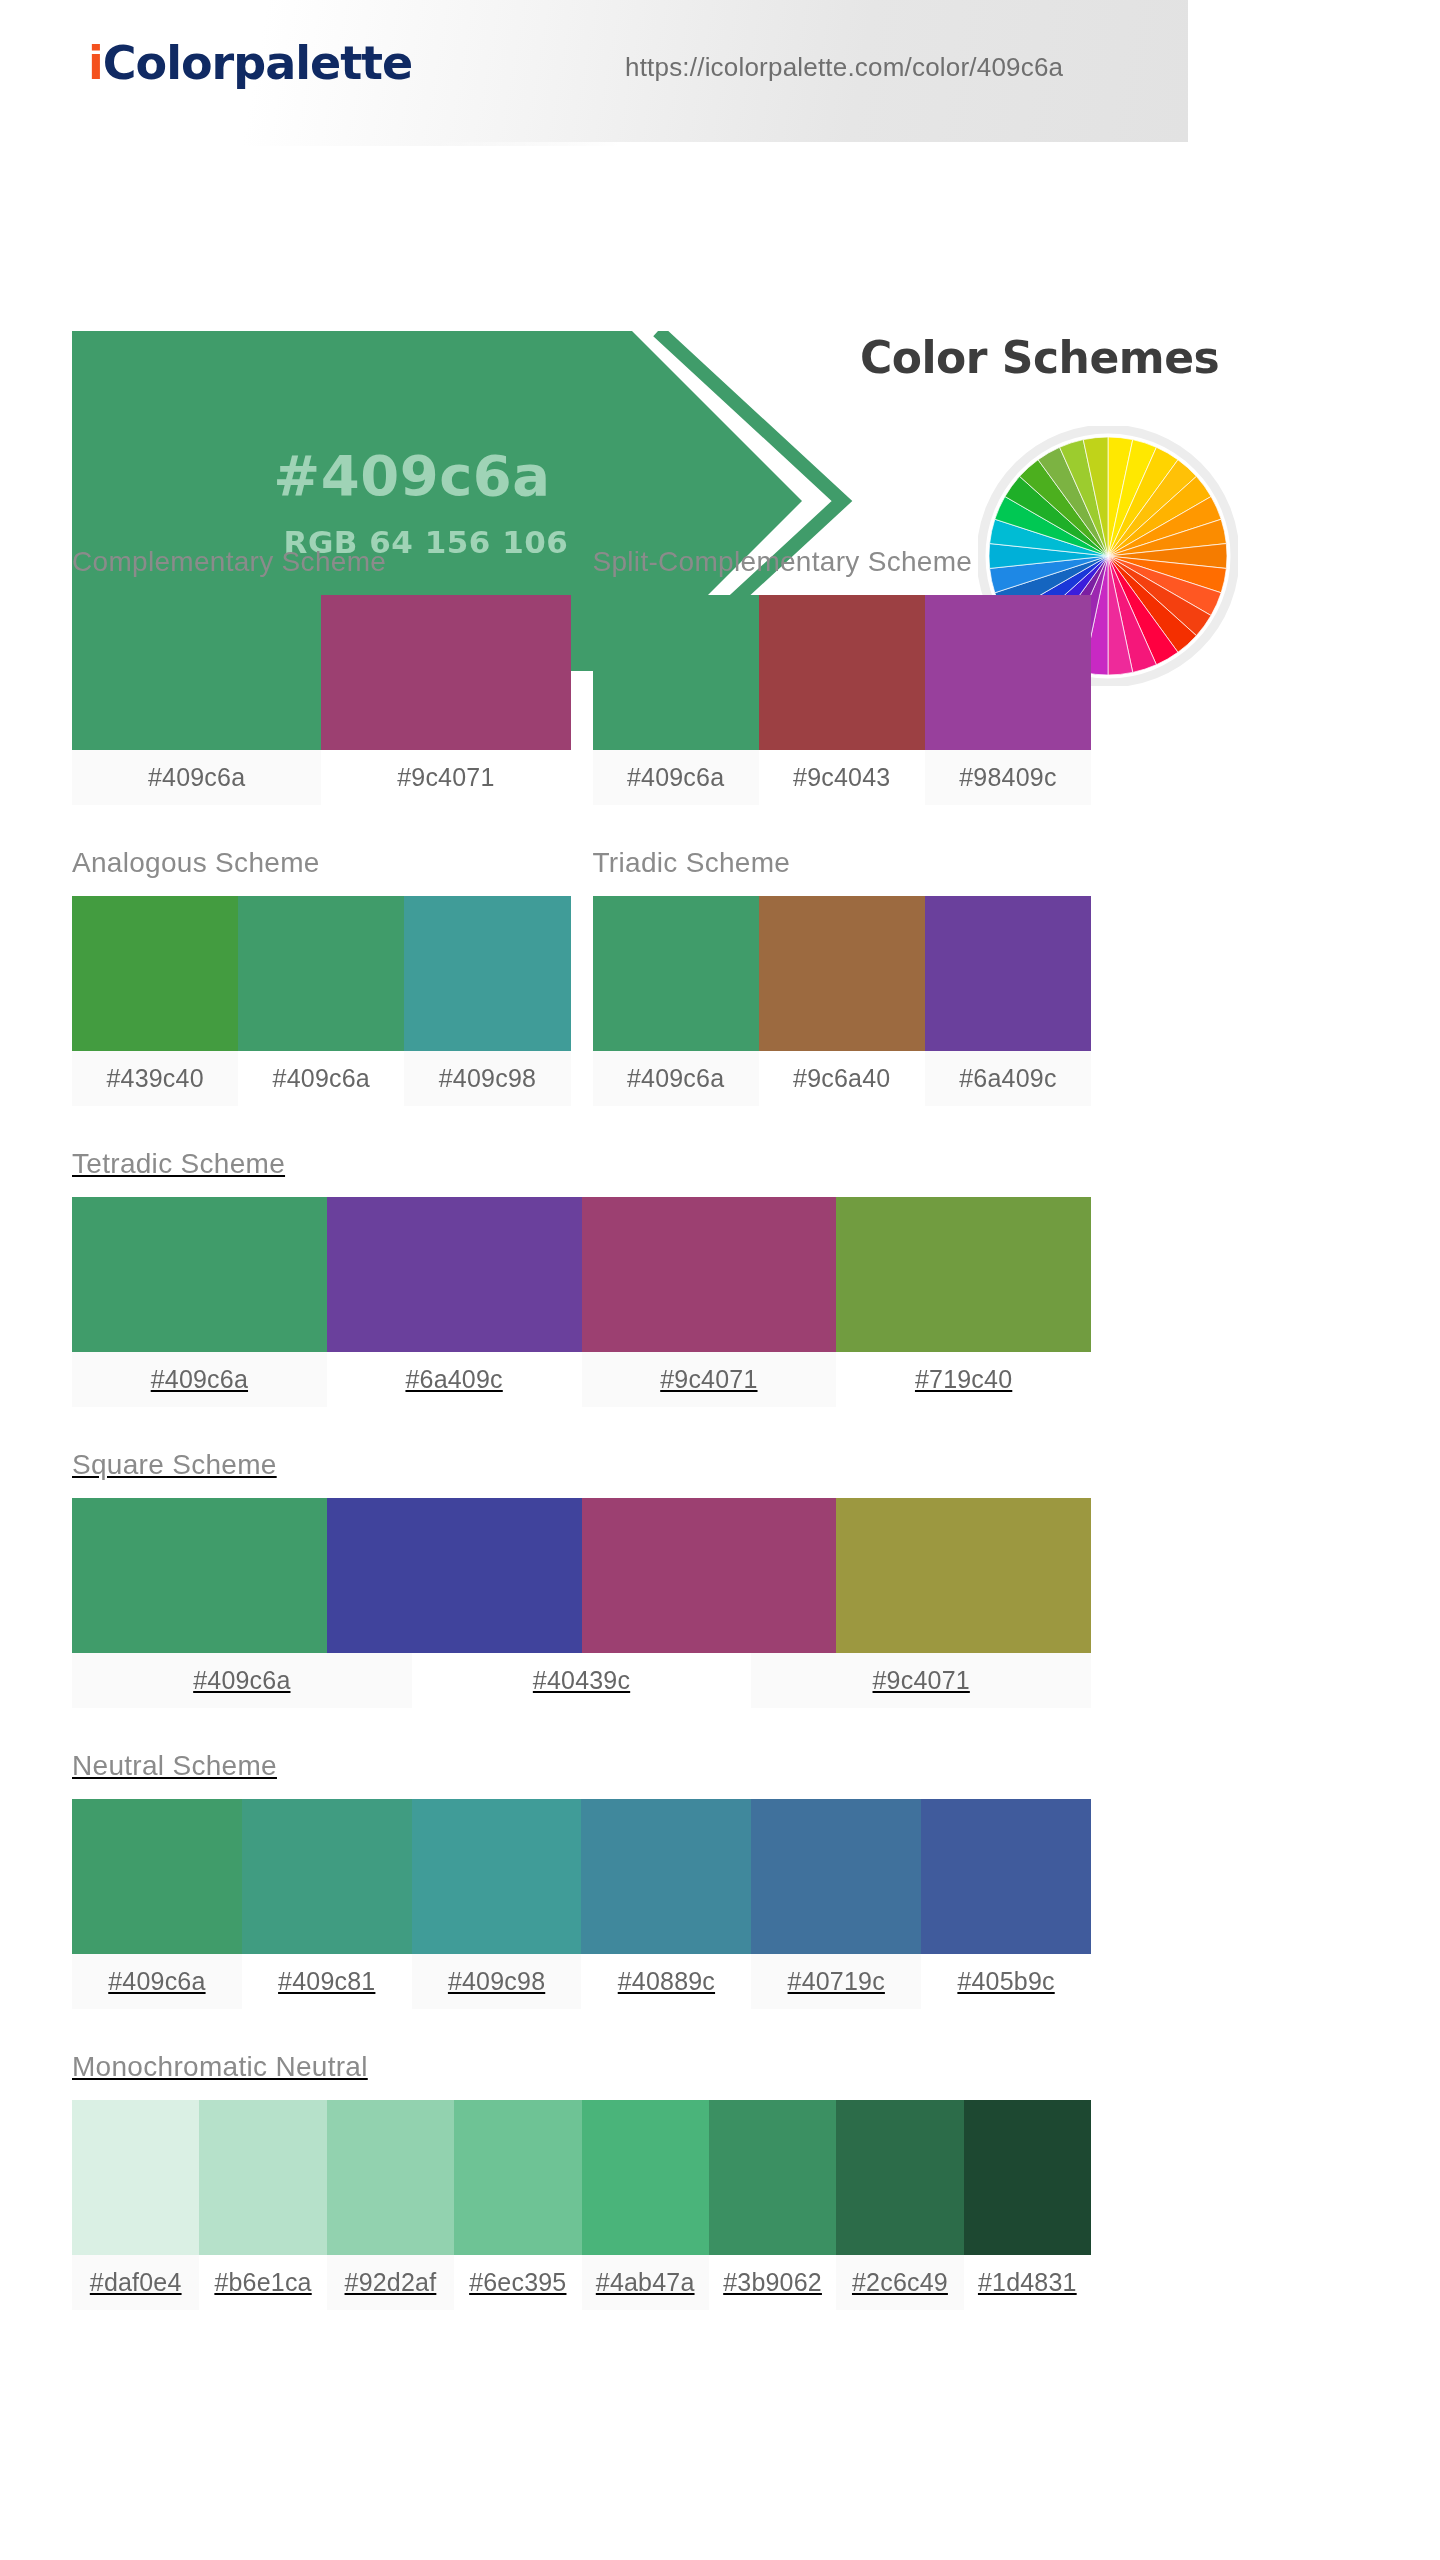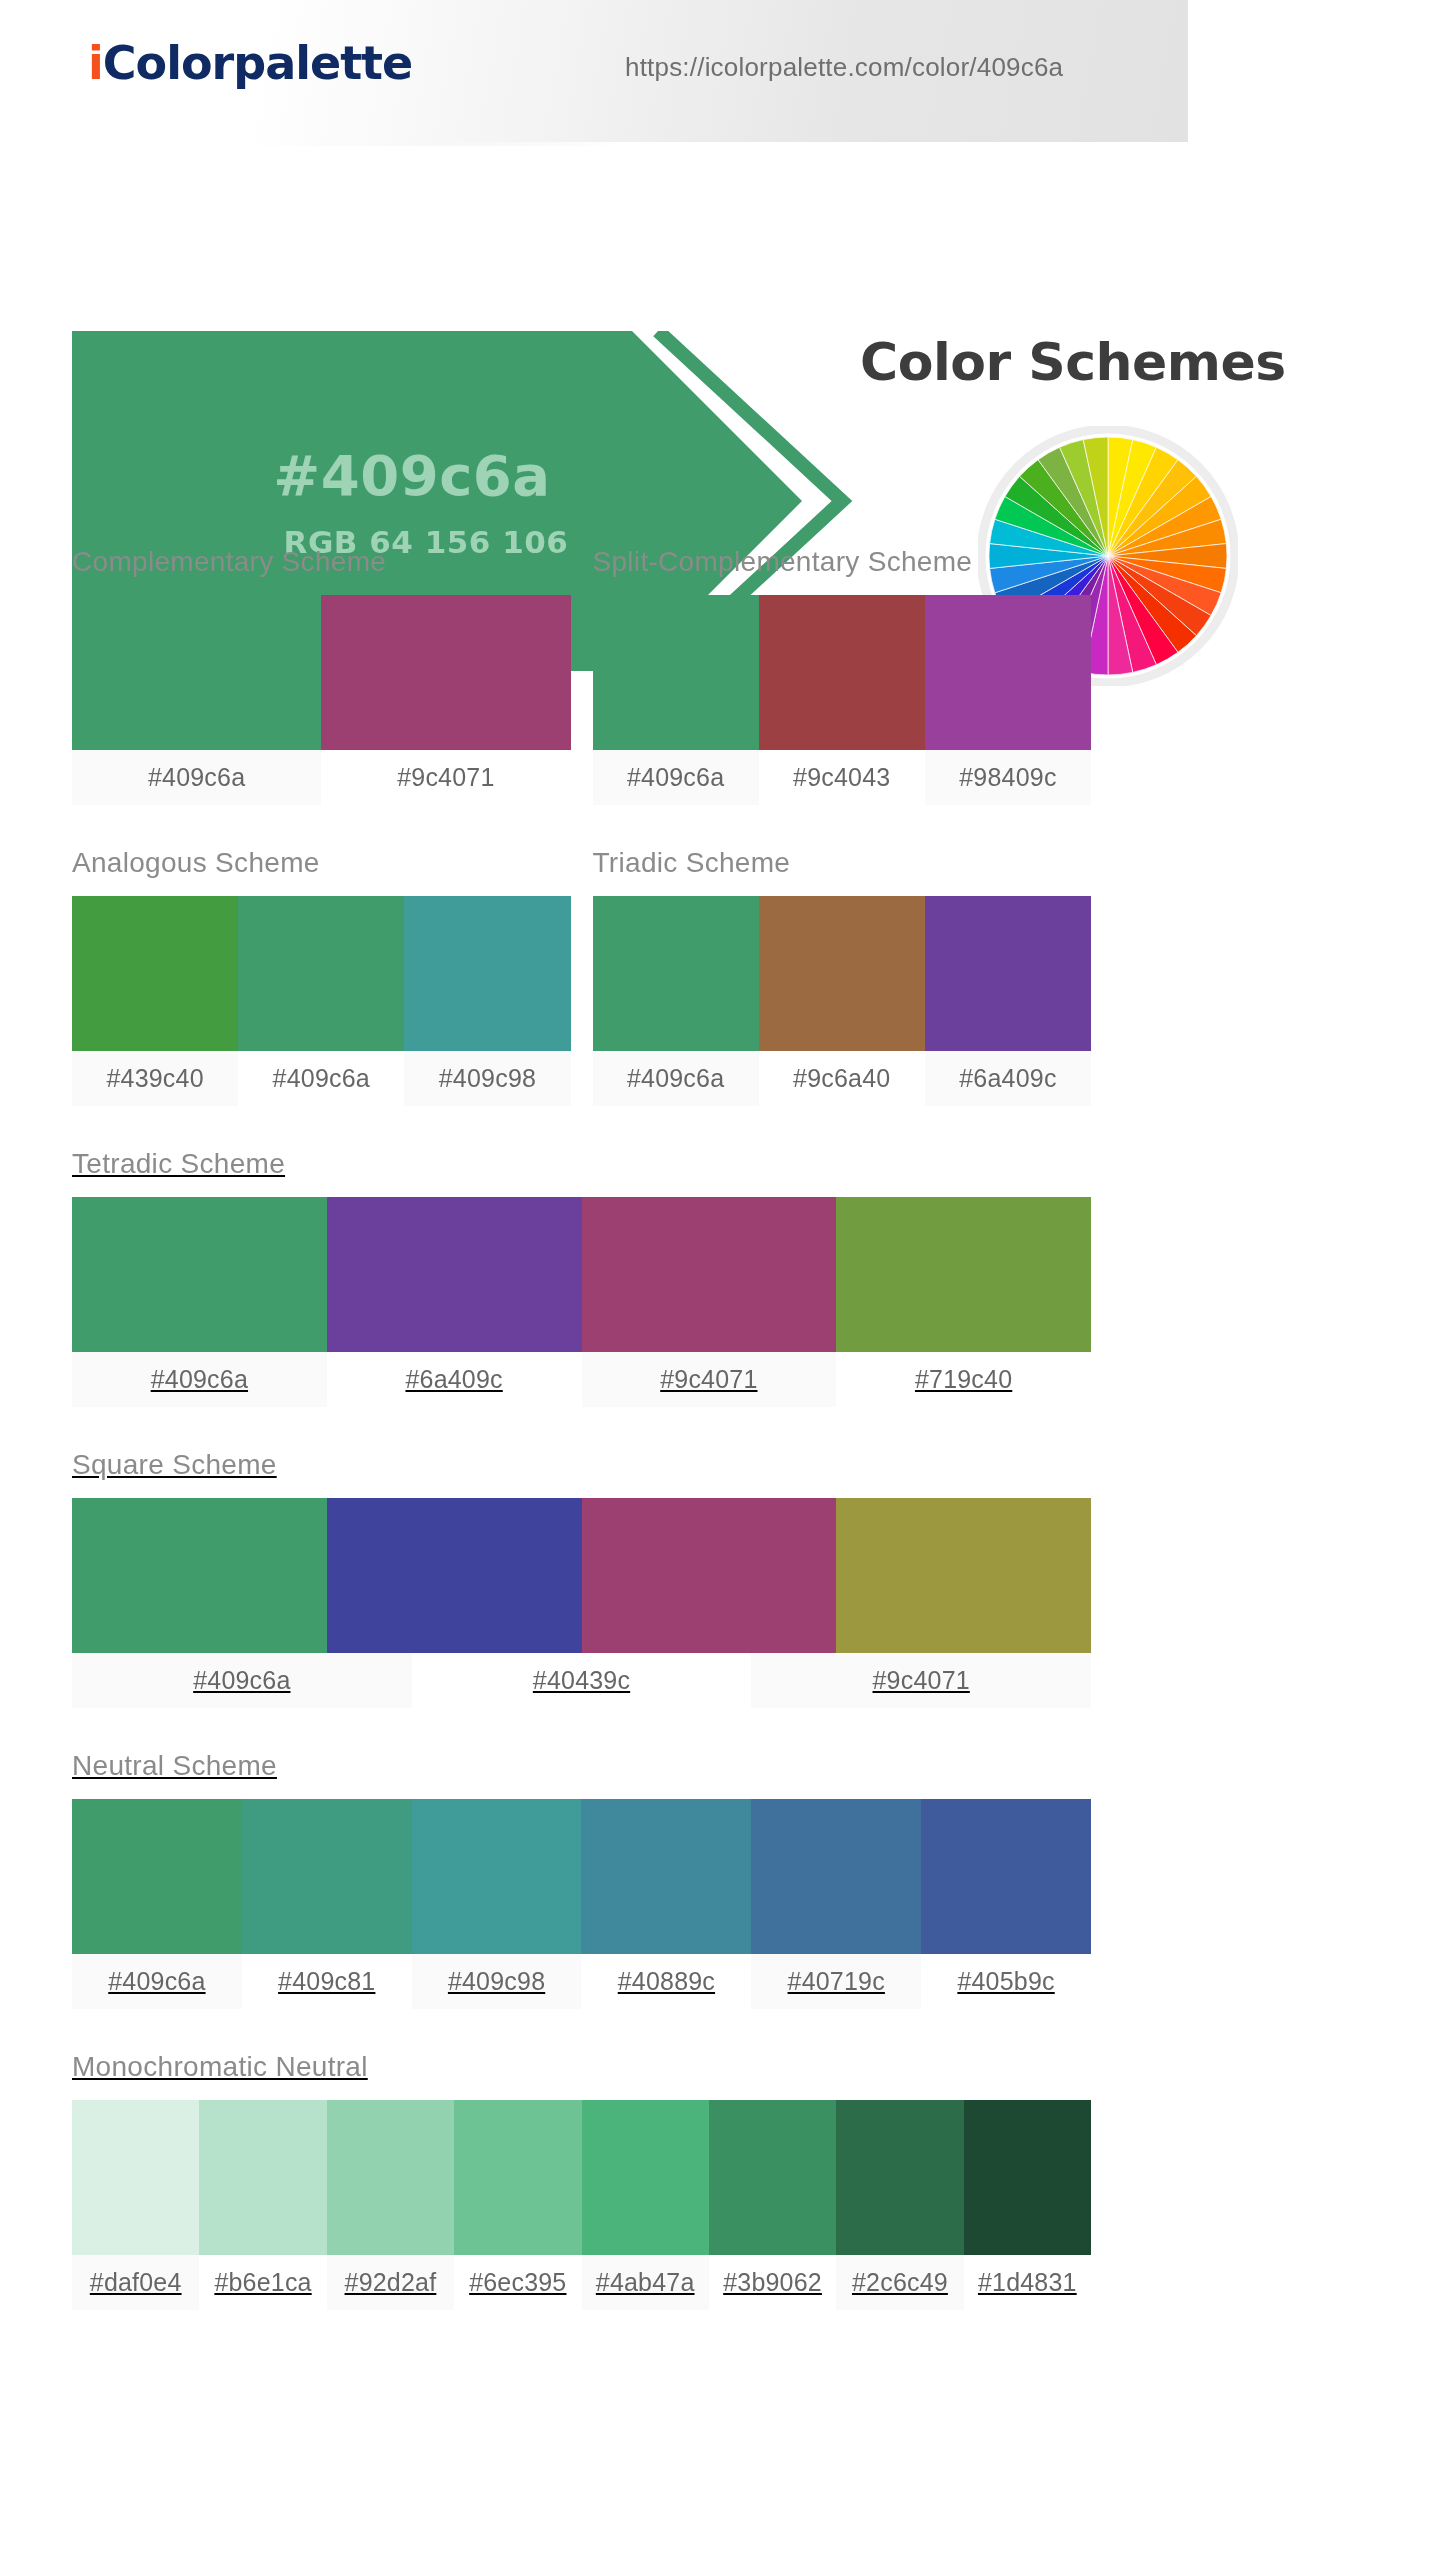--- a/index.html
+++ b/index.html
@@ -51,21 +51,21 @@
     font-family:"DejaVu Sans", sans-serif;
     font-size:56px; font-weight:bold; color:#9fd3b6; letter-spacing:.5px;
   }
   .hero-rgb {
     font-family:"DejaVu Sans", sans-serif;
     font-size:31px; font-weight:bold; color:#9fd3b6; letter-spacing:.5px;
   }
   .schemes-title {
     position:absolute; left:860px; top:186px;
     font-family:"DejaVu Sans", sans-serif;
-    font-size:52px; font-weight:bold; color:#3d3d3d;
+    font-size:44px; font-weight:bold; color:#3d3d3d;
     letter-spacing:-.5px; white-space:nowrap;
   }
   .wheel-wrap {
     position:absolute; left:978px; top:280px;
     width:260px; height:260px;
   }
 
   
   .sections { position:relative; width:1163px; padding:0 72px; }
   .row { display:flex; gap:22px; }

